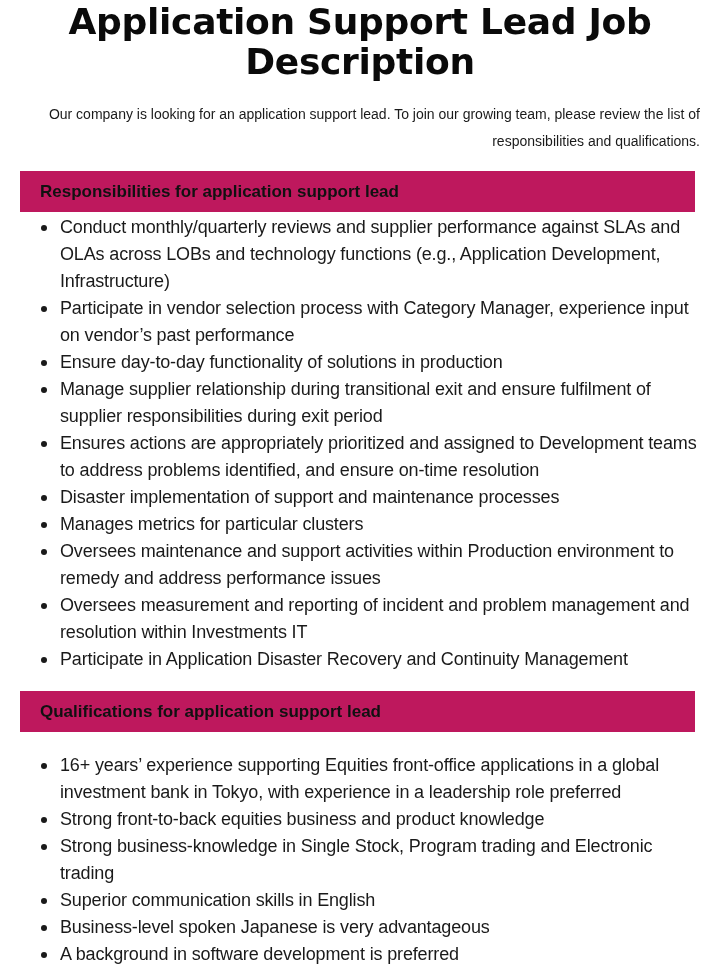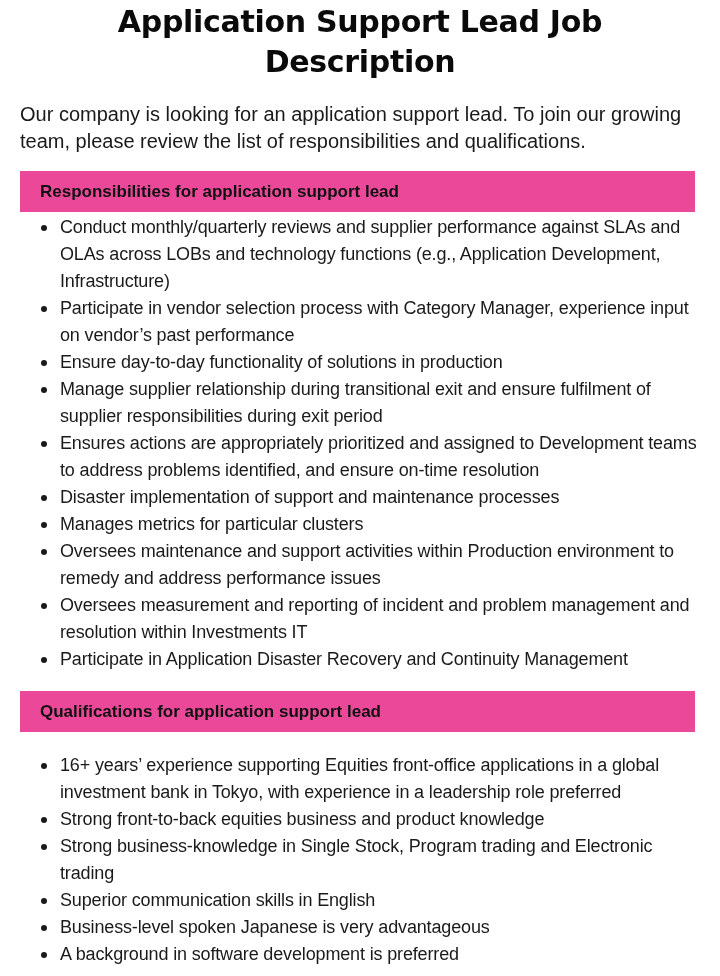--- a/index.html
+++ b/index.html
@@ -15,35 +15,36 @@
       color: #111111;
     }
     .page {
       padding: 0 20px 0 20px;
       box-sizing: border-box;
       width: 720px;
     }
     .title {
       font-family: "DejaVu Sans", sans-serif;
       font-weight: bold;
-      font-size: 30px;
+      font-size: 36px;
       line-height: 40px;
       text-align: center;
       margin: 2px 0 0 0;
       letter-spacing: -0.3px;
       color: #0a0a0a;
     }
     .intro {
-      font-size: 20px;
+      font-size: 14px;
       line-height: 27px;
       margin: 19px 0 0 0;
       color: #1a1a1a;
+      text-align: right;
     }
     .section-header {
-      background: #ec4899;
+      background: #be185d;
       height: 41px;
       width: 675px;
       box-sizing: border-box;
       padding-left: 20px;
       display: flex;
       align-items: center;
       font-size: 17px;
       font-weight: bold;
       color: #111111;
     }

